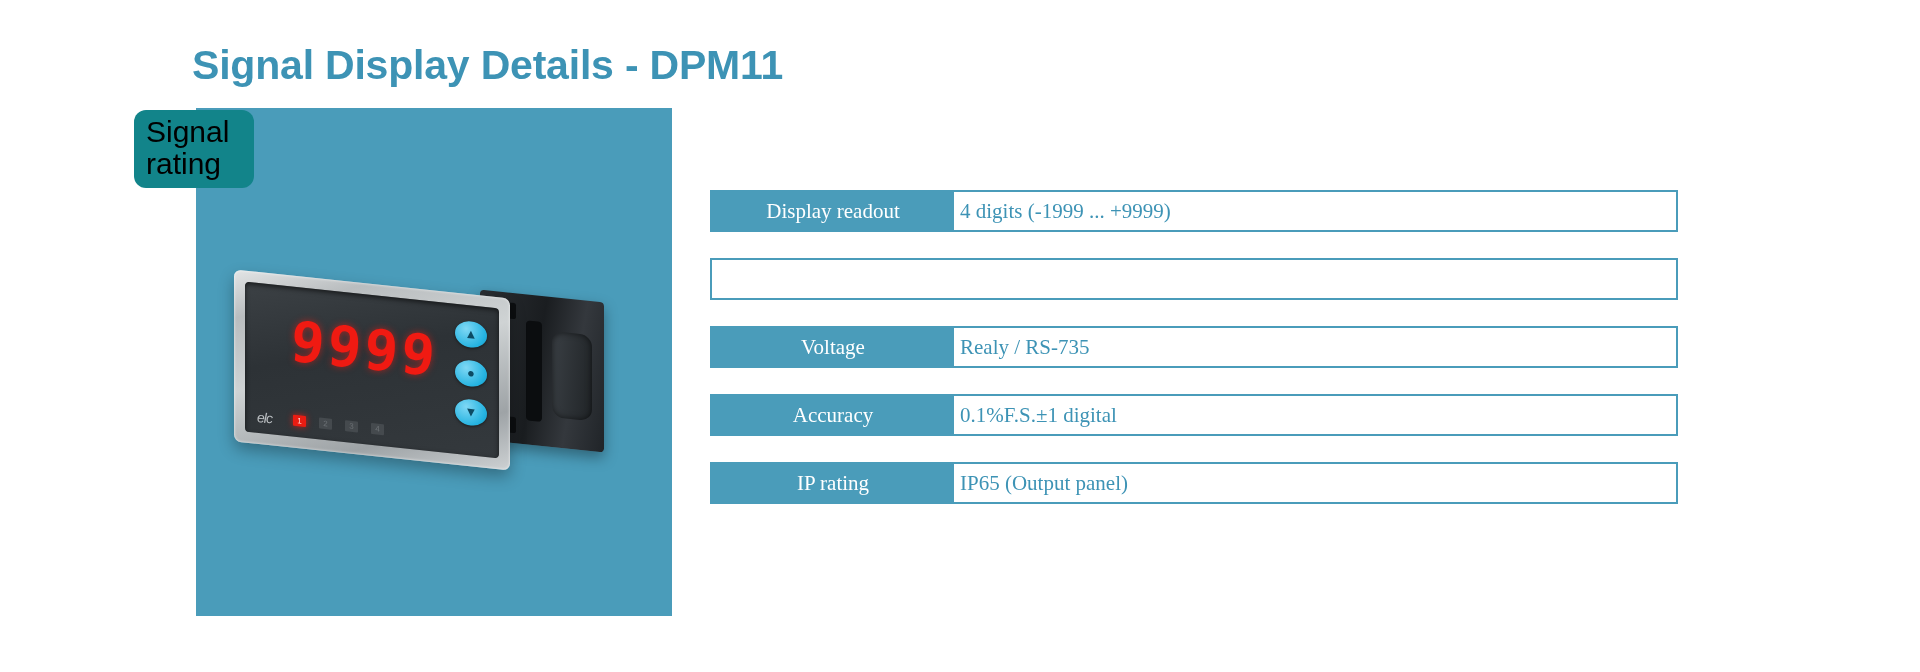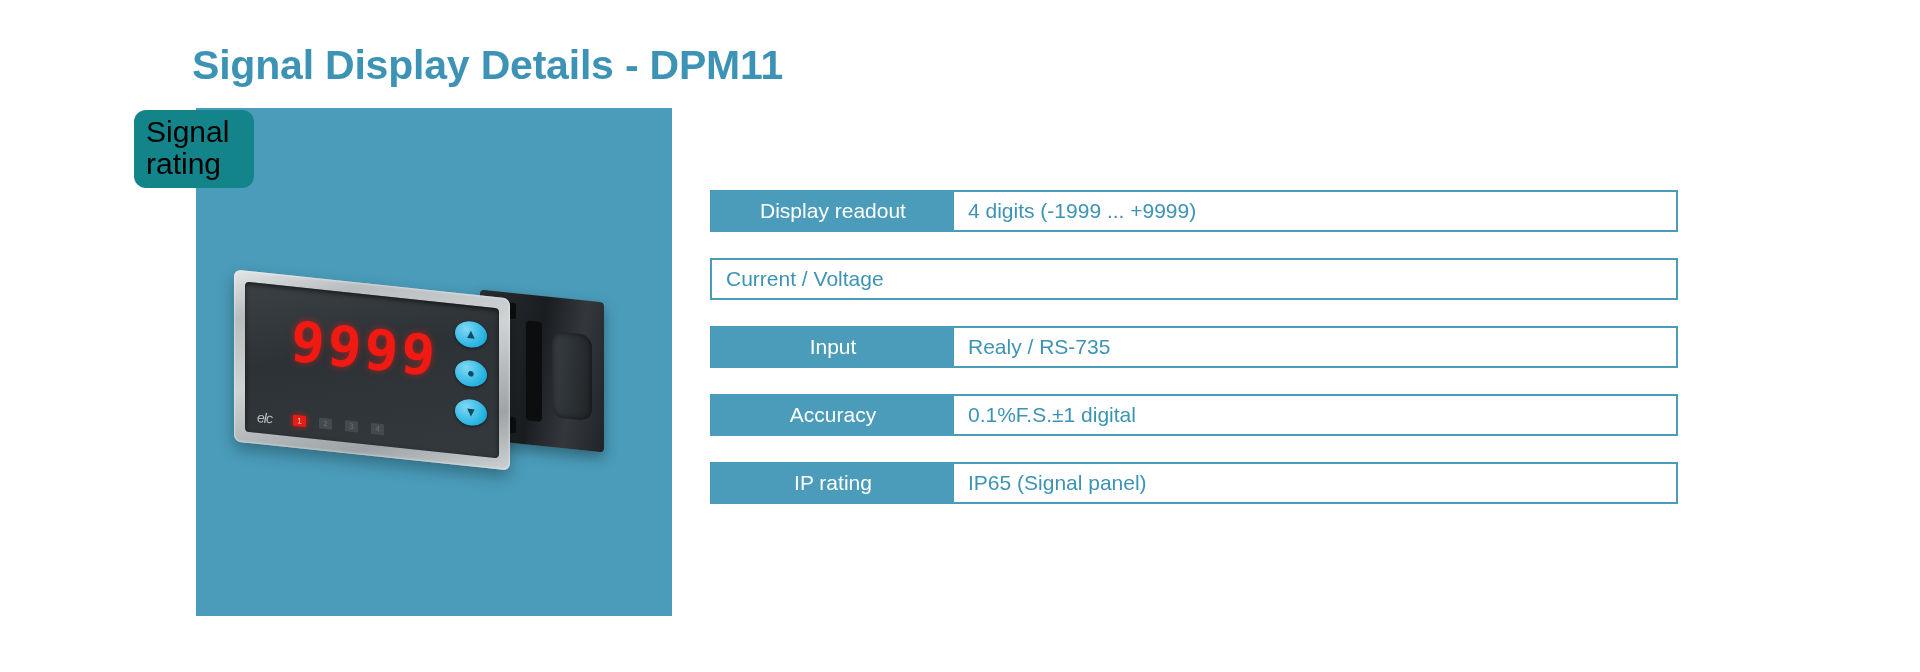--- a/index.html
+++ b/index.html
@@ -221,39 +221,40 @@
     width: 968px;
   }
   .spec-row {
     display: flex;
     align-items: stretch;
     height: 42px;
     margin-bottom: 26px;
     border: 2px solid #4a9cba;
     box-sizing: border-box;
     background: #ffffff;
+    font-family: Liberation Serif, serif;
   }
   .spec-label {
     width: 242px;
     flex: 0 0 242px;
     background: #4a9cba;
     color: #ffffff;
     font-size: 21px;
     display: flex;
     align-items: center;
     justify-content: center;
     box-sizing: border-box;
   }
   .spec-value {
     flex: 1;
     color: #3d93b5;
     font-size: 21px;
     display: flex;
     align-items: center;
-    padding-left: 14px;
+    padding-left: 6px;
     box-sizing: border-box;
   }
 </style>
 </head>
 <body>
 
 <div class="page-title">Signal Display Details - DPM11</div>
 
 <div class="product-panel">
 
@@ -288,27 +289,26 @@
   <span>Signal</span>
   <span>rating</span>
 </div>
 
 <div class="spec-table">
   <div class="spec-row">
     <div class="spec-label">Display readout</div>
     <div class="spec-value">4 digits (-1999 ... +9999)</div>
   </div>
   <div class="spec-row">
-    <div class="spec-value">Current / Voltage</div>
-  </div>
-  <div class="spec-row">
-    <div class="spec-label">Input</div>
+  </div>
+  <div class="spec-row">
+    <div class="spec-label">Voltage</div>
     <div class="spec-value">Realy / RS-735</div>
   </div>
   <div class="spec-row">
     <div class="spec-label">Accuracy</div>
     <div class="spec-value">0.1%F.S.±1 digital</div>
   </div>
   <div class="spec-row">
     <div class="spec-label">IP rating</div>
-    <div class="spec-value">IP65 (Signal panel)</div>
+    <div class="spec-value">IP65 (Output panel)</div>
   </div>
 </div>
 
 </body></html>

